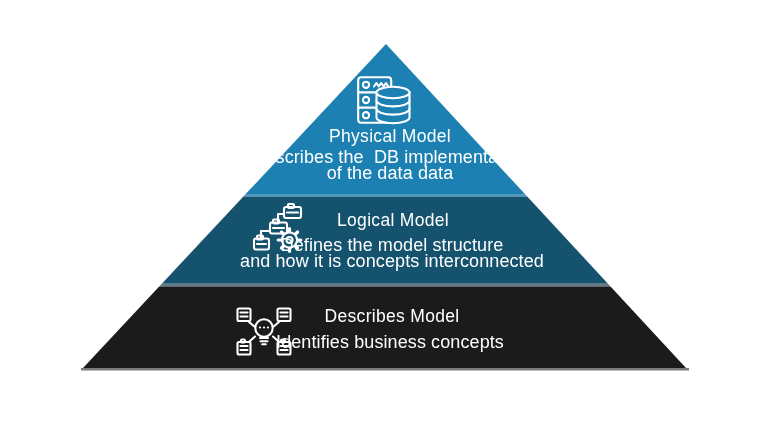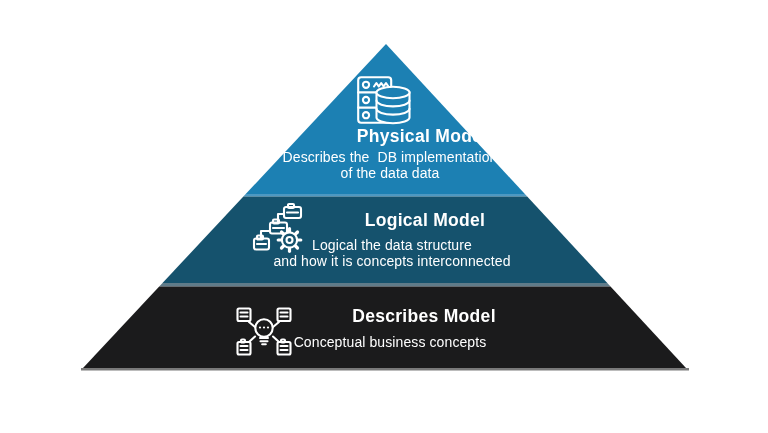--- a/index.html
+++ b/index.html
@@ -26,26 +26,25 @@
   }
   .label {
     position: absolute;
     color: #ffffff;
     transform: translateX(-50%);
     text-align: center;
     white-space: nowrap;
   }
   .t-title {
     font-size: 17.5px;
-    font-weight: 700;
+    font-weight: 400;
     letter-spacing: 0.3px;
-    margin-left: 32px;
   }
   .t-desc {
-    font-size: 14px;
+    font-size: 18px;
     font-weight: 400;
     line-height: 16px;
     letter-spacing: 0.1px;
   }
   .physical-title   { left: 390px; top: 126px; }
   .physical-desc    { left: 390px; top: 149px; }
   .logical-title    { left: 393px; top: 210px; }
   .logical-desc     { left: 392px; top: 237px; }
   .conceptual-title { left: 392px; top: 306px; }
   .conceptual-desc  { left: 390px; top: 334px; }
@@ -149,22 +148,22 @@
   </svg>
 
   <div class="label t-title physical-title">Physical Model</div>
   <div class="label t-desc physical-desc">
     <div>Describes the &nbsp;DB implementation</div>
     <div>of the data data</div>
   </div>
 
   <div class="label t-title logical-title">Logical Model</div>
   <div class="label t-desc logical-desc">
-    <div>Logical the data structure</div>
+    <div>Defines the model structure</div>
     <div>and how it is concepts interconnected</div>
   </div>
 
   <div class="label t-title conceptual-title">Describes Model</div>
   <div class="label t-desc conceptual-desc">
-    <div>Conceptual business concepts</div>
+    <div>Identifies business concepts</div>
   </div>
 
 </div>
 
 </body></html>

